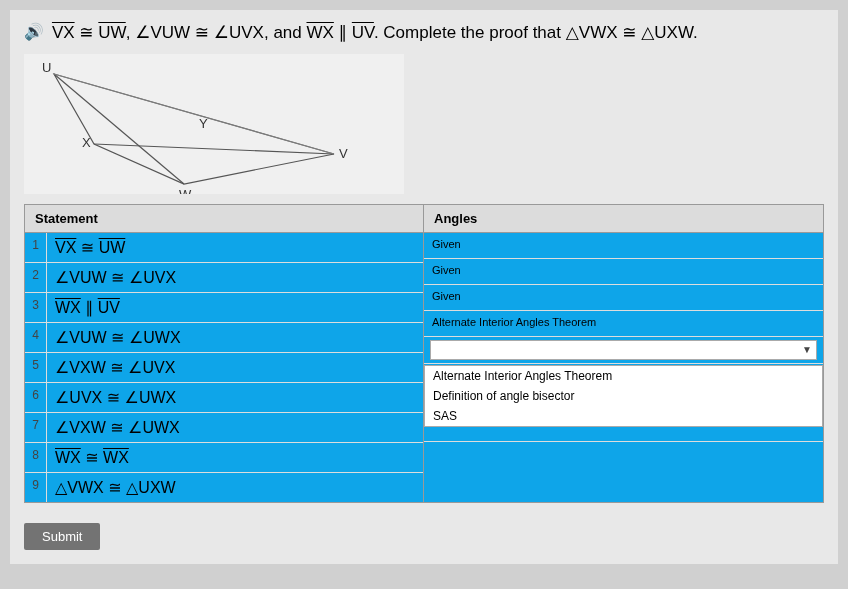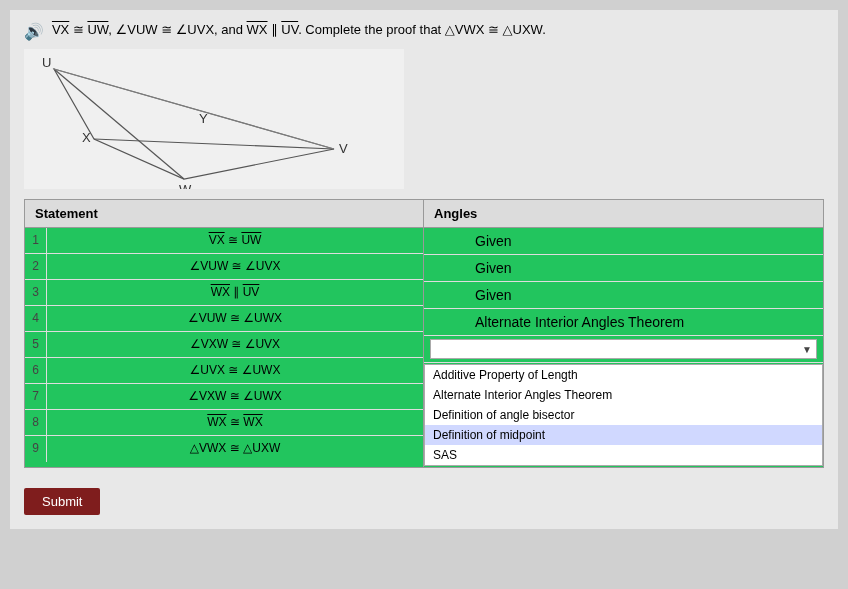--- a/index.html
+++ b/index.html
@@ -20,54 +20,54 @@
       align-items: flex-start;
       gap: 8px;
       margin-bottom: 8px;
     }
     .speaker-icon {
       font-size: 16px;
       margin-top: 2px;
       flex-shrink: 0;
     }
     .header-text {
-      font-size: 13px;
+      font-size: 17px;
       line-height: 1.5;
       flex: 1;
     }
     .diagram-area {
       background: #f0f0f0;
       width: 380px;
       height: 140px;
       position: relative;
       margin-bottom: 10px;
     }
     .diagram-area svg {
       width: 100%;
       height: 100%;
     }
     .overline {
       text-decoration: overline;
     }
     .submit-btn {
       margin-top: 10px;
-      background: #7f1d1d;
+      background: #737373;
       color: white;
       border: none;
       padding: 6px 18px;
       font-size: 13px;
       cursor: pointer;
       border-radius: 2px;
     }
     
     .proof-wrapper {
       display: flex;
       width: 100%;
       border: 1px solid #999;
-      background: #22c55e;
+      background: #0ea5e9;
     }
     .proof-left {
       width: 50%;
       border-right: 1px solid #999;
     }
     .proof-right {
       width: 50%;
       position: relative;
     }
     .proof-header {
@@ -89,28 +89,26 @@
       text-align: center;
       font-size: 12px;
       color: #444;
       padding: 5px 2px;
       border-right: 1px solid #ddd;
       flex-shrink: 0;
     }
     .prow-stmt {
       flex: 1;
       padding: 5px 8px;
-      font-size: 12px;
-      text-align: center;
+      font-size: 16px;
     }
     .prow-reason {
       flex: 1;
       padding: 5px 8px;
-      font-size: 14px;
-      margin-left: 43px;
+      font-size: 11px;
     }
     
     .reason-row5 {
       display: flex;
       flex-direction: column;
       position: relative;
       flex: 1;
     }
     .reason-input-wrap {
       display: flex;
@@ -242,24 +240,22 @@
       </div>
 
       <div class="proof-row" style="position:relative; flex-direction:column; padding:0;">
         <div class="reason-row5">
           <div class="reason-input-wrap">
             <input class="reason-input" type="text" value="" placeholder="" style="">
             <span class="reason-dropdown-arrow">▼</span>
           </div>
 
           <div class="reason-dropdown-list">
-            <div class="rdrop-item">Additive Property of Length</div>
             <div class="rdrop-item">Alternate Interior Angles Theorem</div>
             <div class="rdrop-item">Definition of angle bisector</div>
-            <div class="rdrop-item selected-highlight">Definition of midpoint</div>
             <div class="rdrop-item">SAS</div>
           </div>
         </div>
       </div>
 
       <div class="proof-row">
         <div class="prow-reason"></div>
       </div>
       <div class="proof-row">
         <div class="prow-reason"></div>

